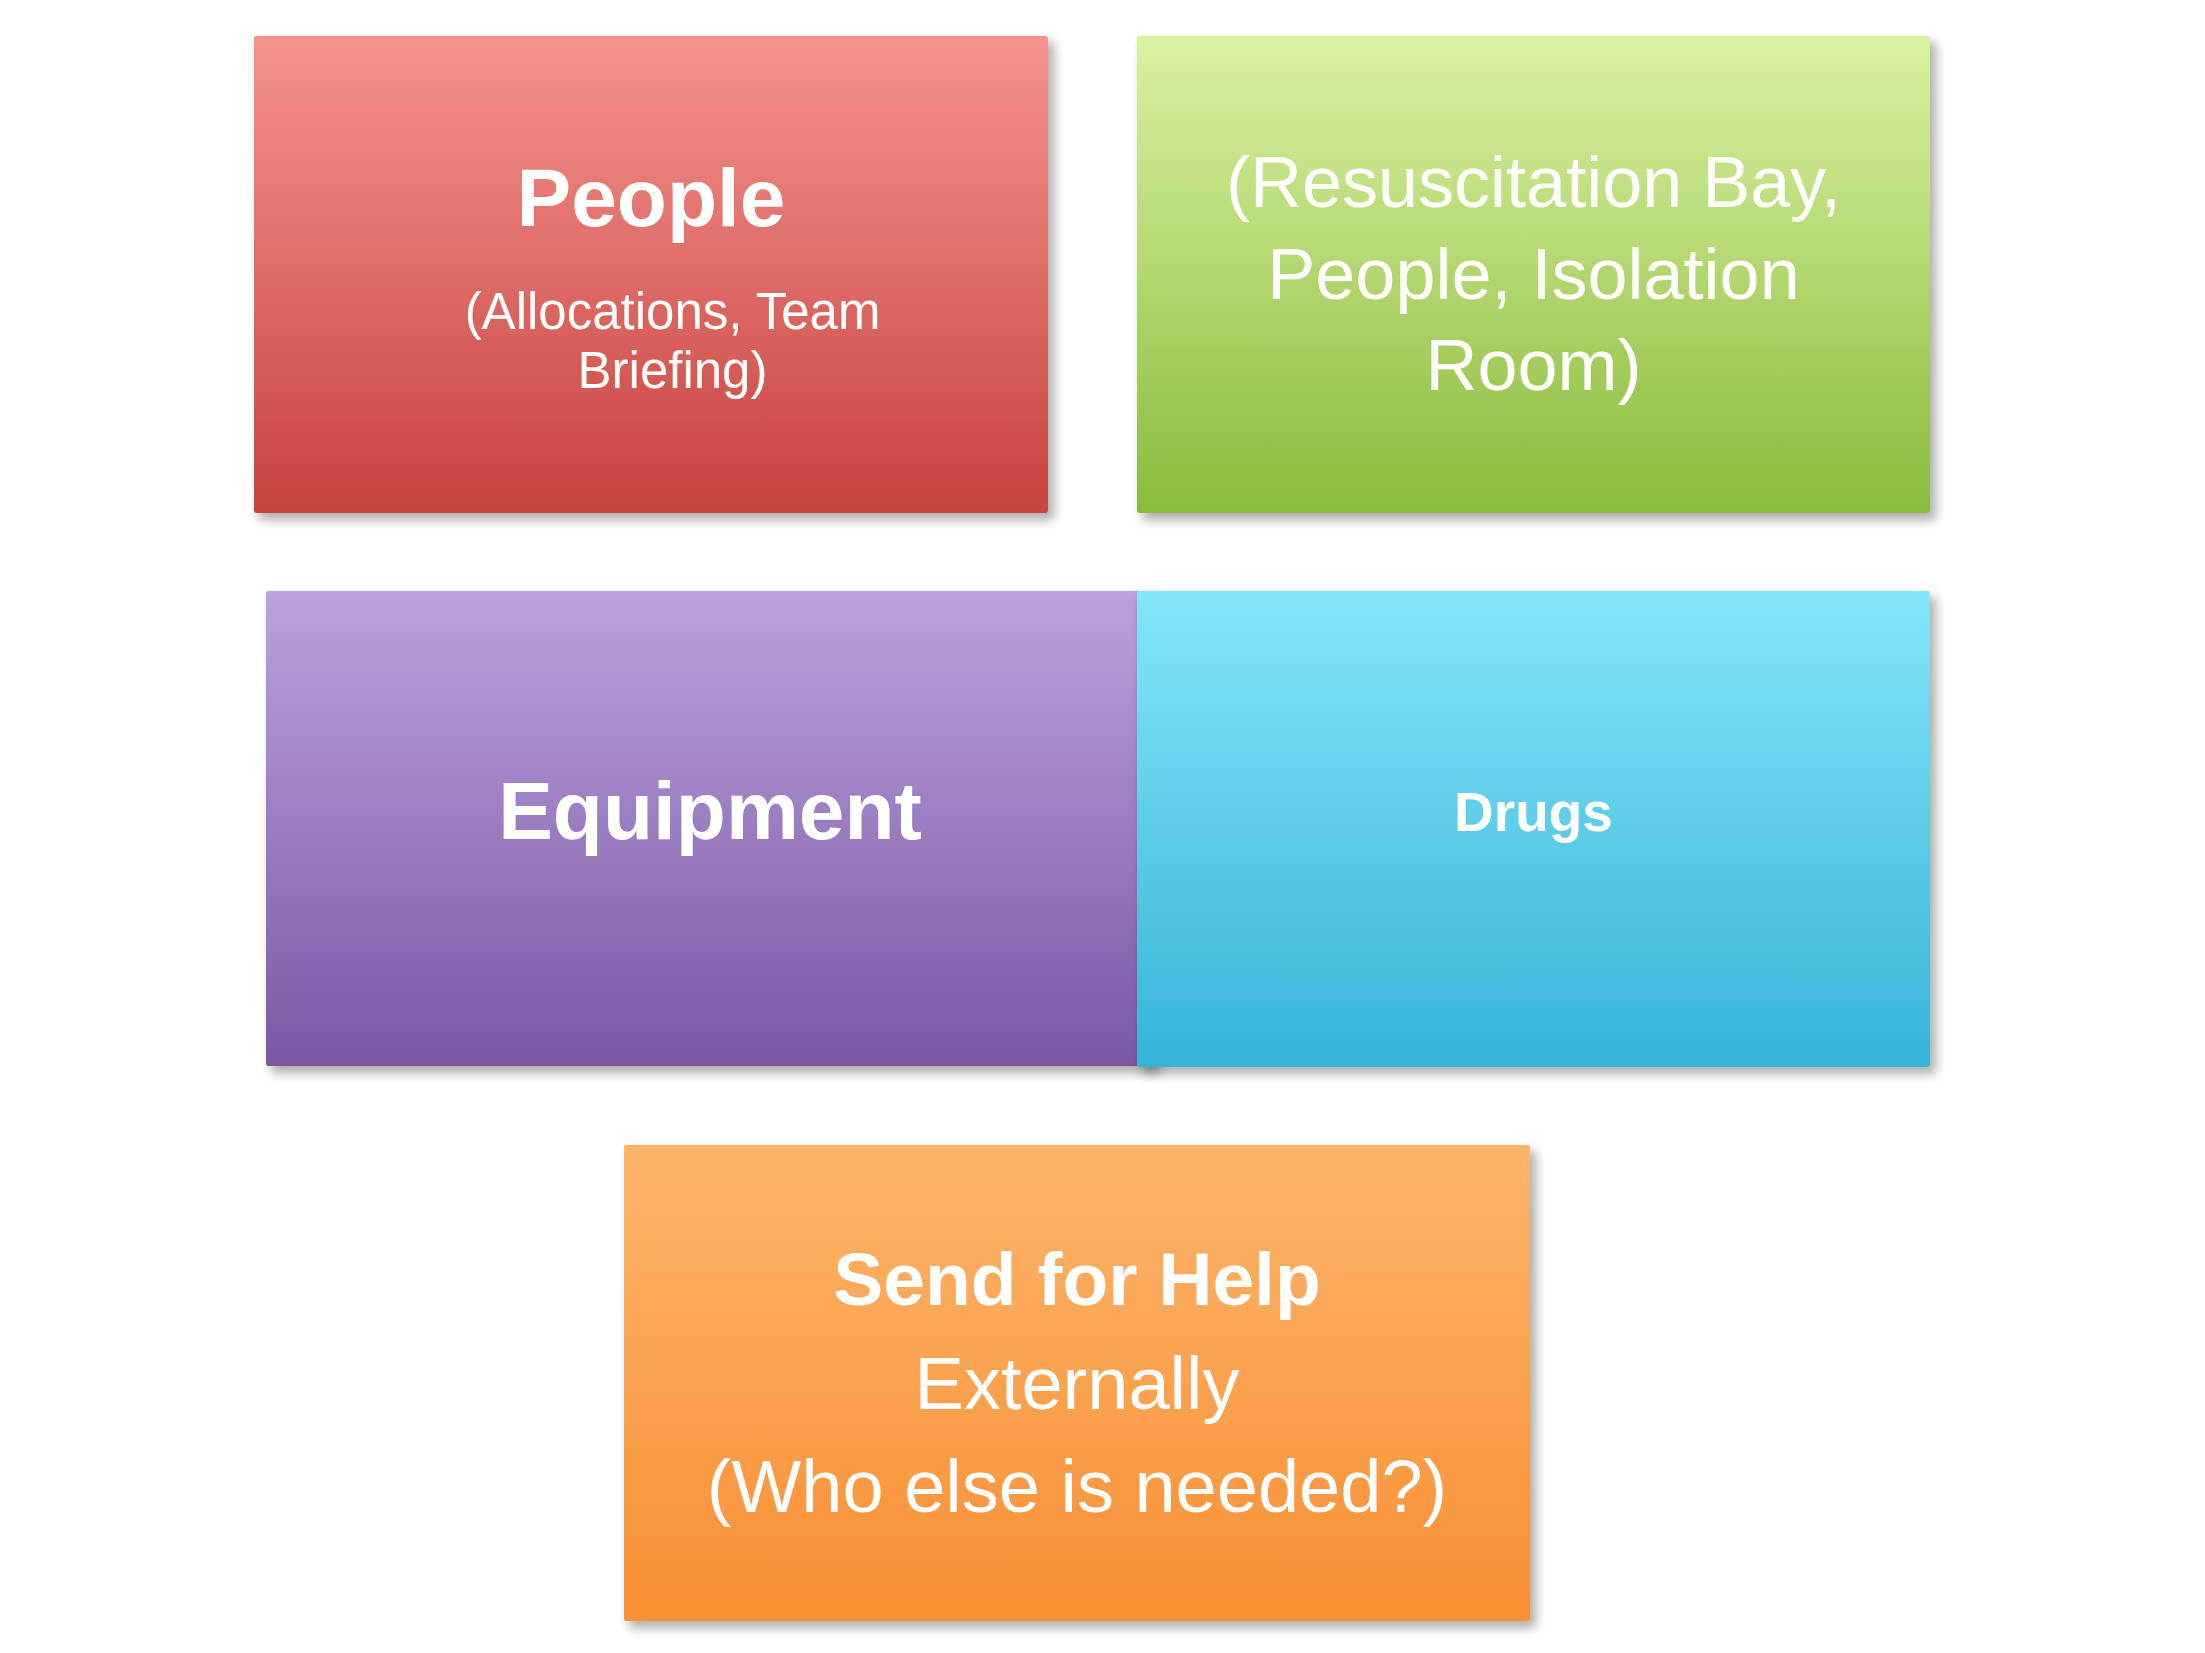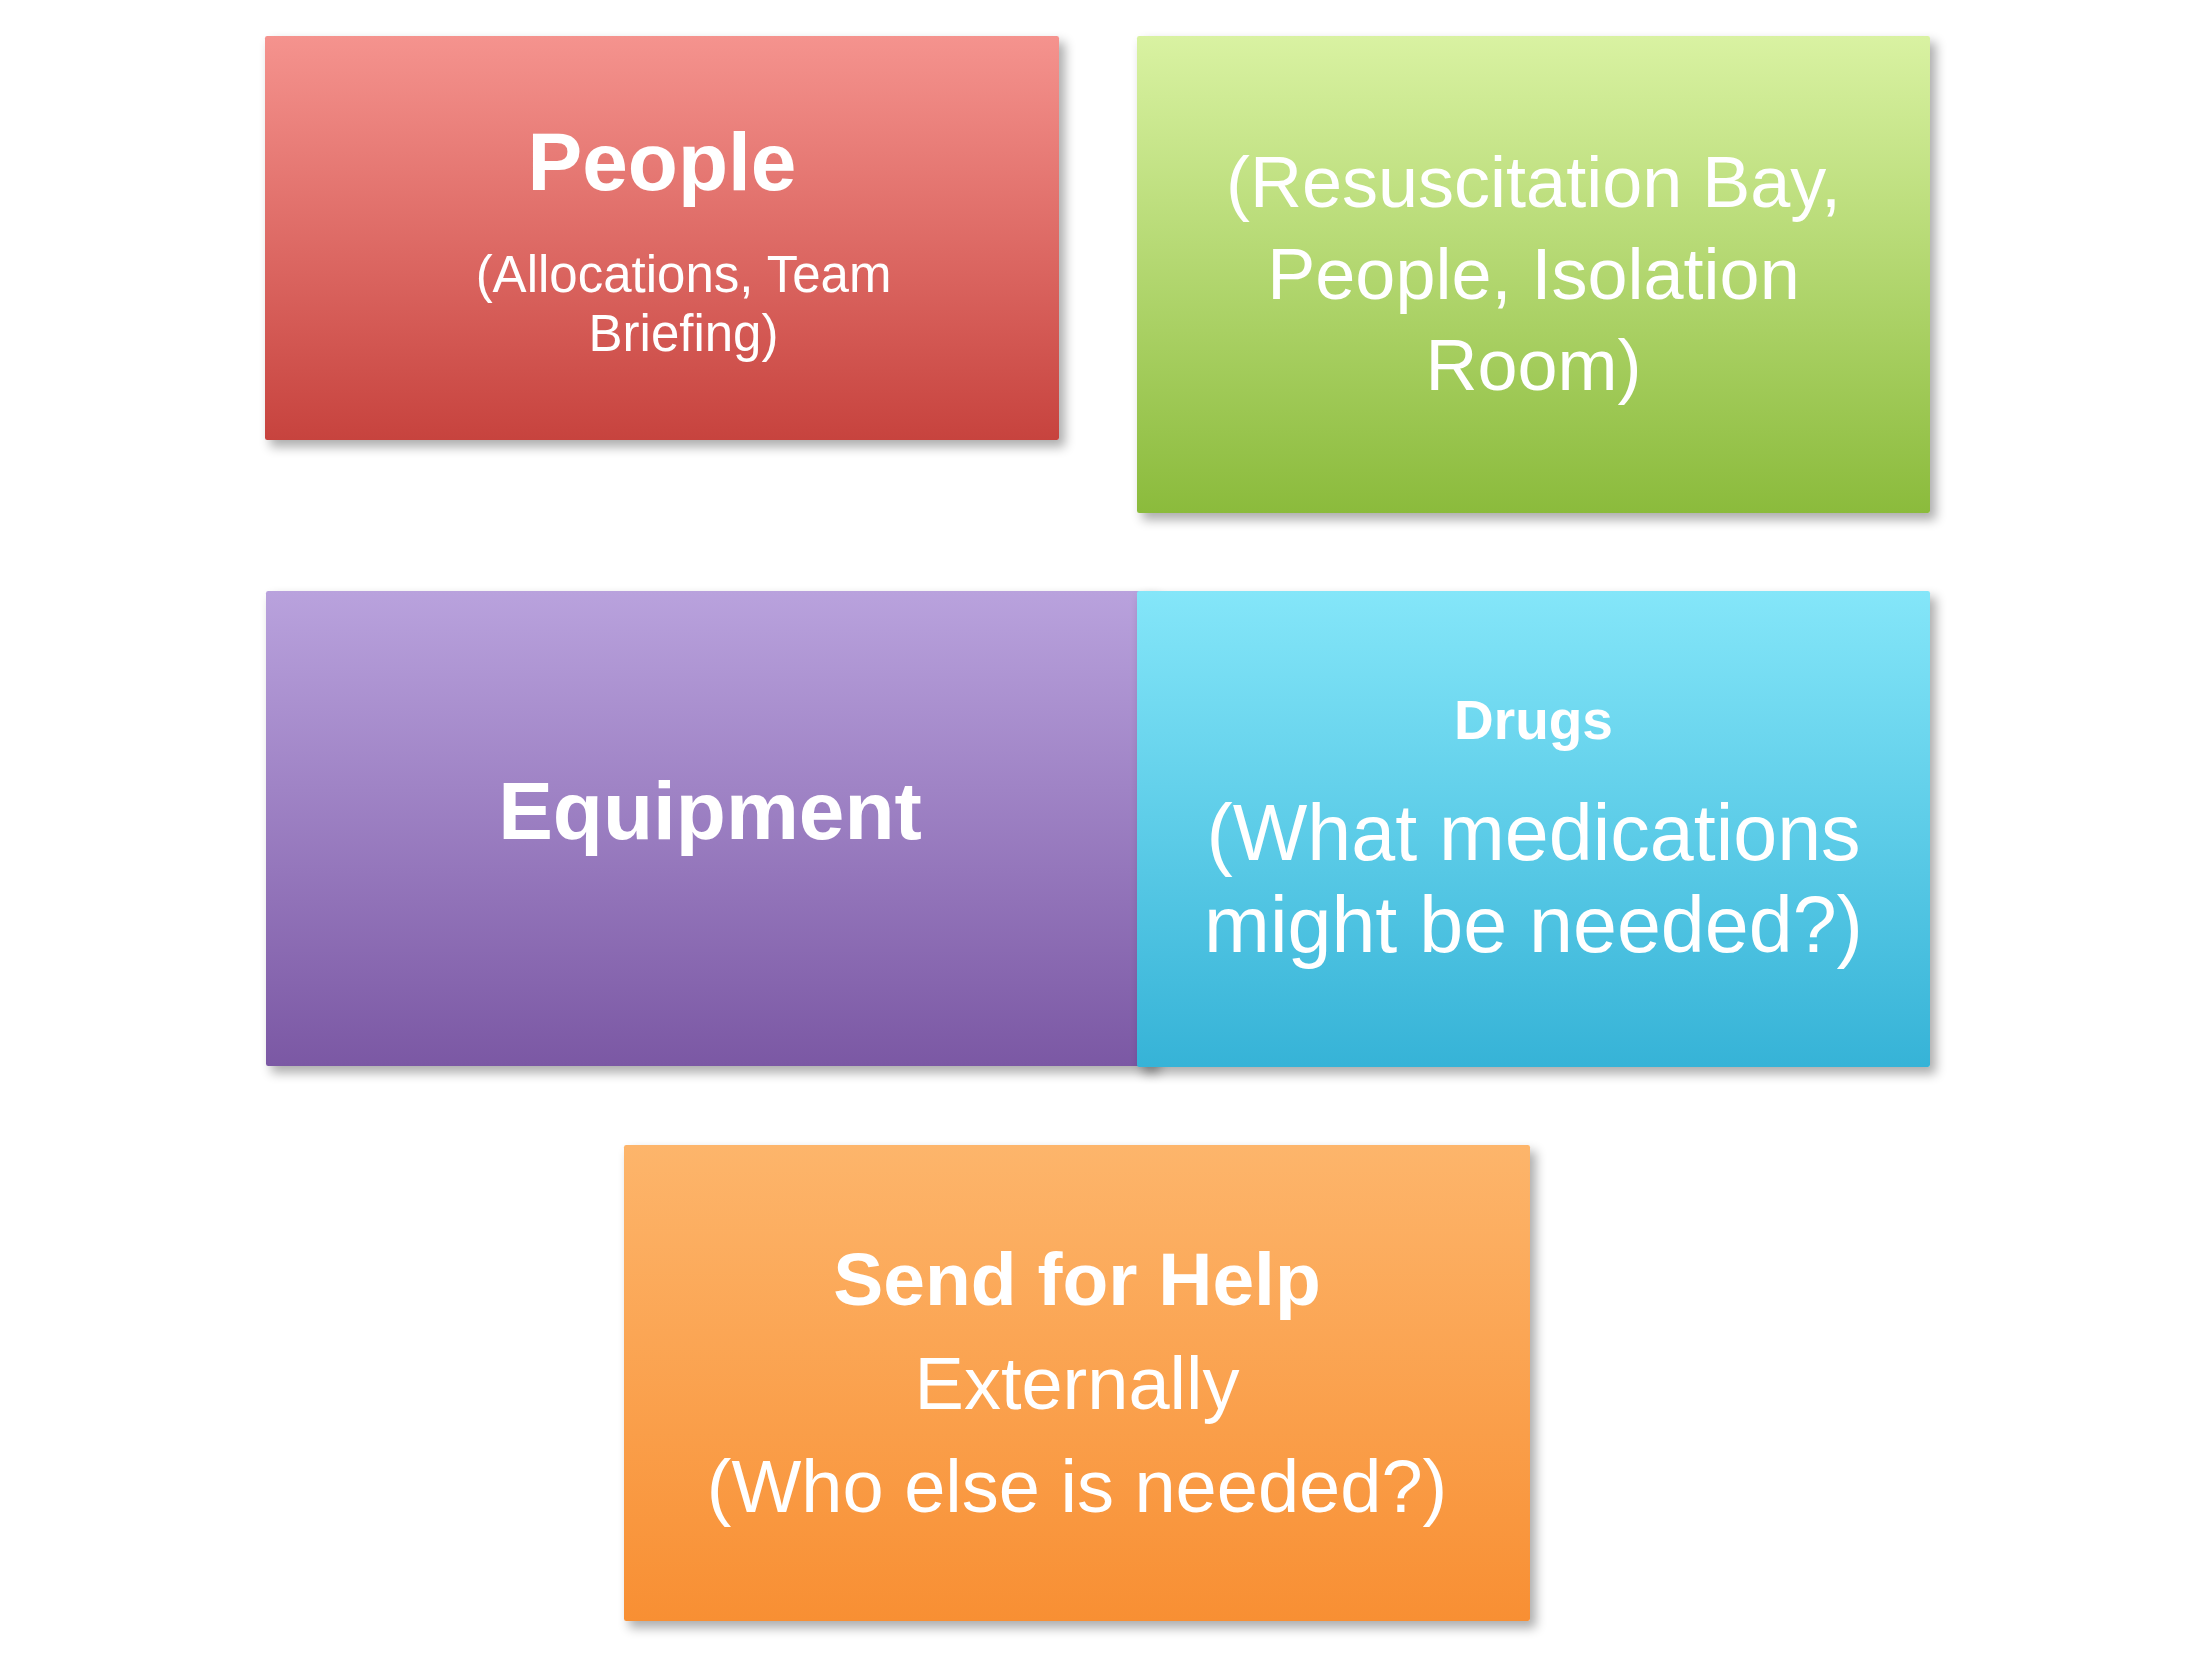--- a/index.html
+++ b/index.html
@@ -31,21 +31,21 @@
     box-sizing: border-box;
   }
   .card .title {
     font-weight: bold;
   }
   .card .body {
     white-space: pre-line;
   }
 
   
-  .card-people      { left: 265px;  top: 36px;   width: 794px; height: 404px; }
+  .card-people      { left: 254px;  top: 36px;   width: 794px; height: 477px; }
   .card-people .title   { font-size: 82px; line-height: 1.2; margin-bottom: 34px; }
   .card-people .body    { font-size: 51px; line-height: 1.16; margin-left: 43px; }
 
   
   .card-area        { left: 1137px; top: 36px;   width: 793px; height: 477px; }
   .card-area .title     { font-size: 74px; line-height: 1.27; margin-bottom: 28px; }
   .card-area .body      { font-size: 72px;  line-height: 1.27; }
 
   
   .card-equipment   { left: 266px;  top: 591px;  width: 888px; height: 475px; }
@@ -79,22 +79,20 @@
 People, Isolation
 Room)</div>
   </div>
 
   <div class="card card-equipment" style="background: linear-gradient(rgb(185, 162, 221), rgb(123, 88, 164)); color: rgb(255, 255, 255);">
     <div class="title">Equipment</div>
   </div>
 
   <div class="card card-drugs" style="background: linear-gradient(rgb(132, 230, 249), rgb(54, 179, 215)); color: rgb(255, 255, 255);">
     <div class="title">Drugs</div>
-    <div class="body">(What medications
-might be needed?)</div>
   </div>
 
   <div class="card card-send-for-help" style="background: linear-gradient(rgb(253, 181, 107), rgb(248, 143, 51)); color: rgb(255, 255, 255);">
     <div class="title">Send for Help</div>
     <div class="body">Externally</div>
     <div class="body">(Who else is needed?)</div>
   </div>
 
 </div>
 

